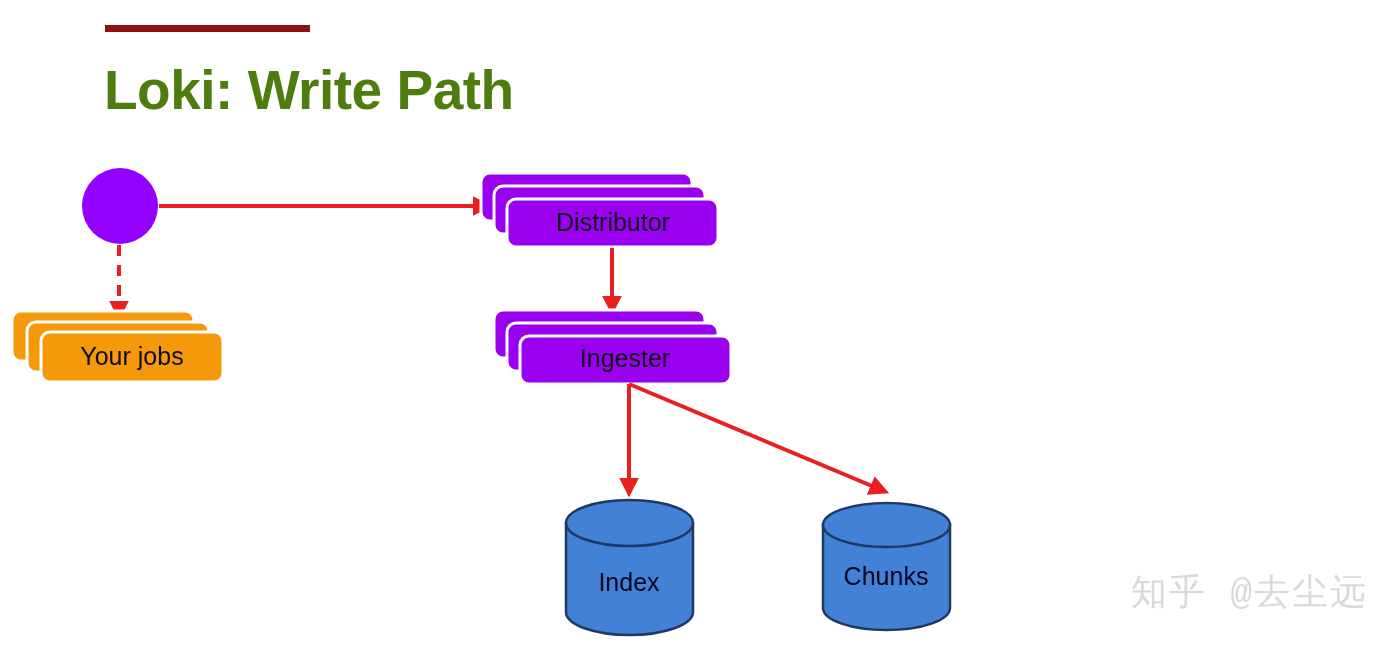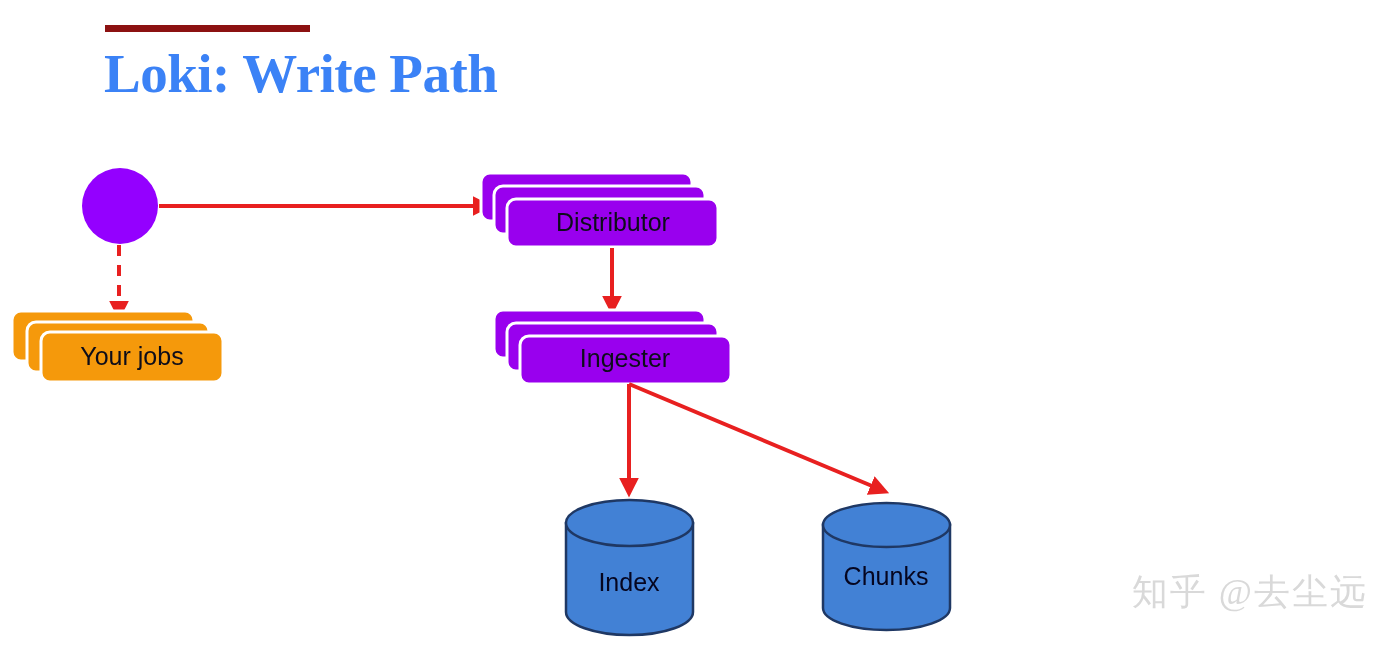--- a/index.html
+++ b/index.html
@@ -22,26 +22,26 @@
     position: absolute;
     left: 105px;
     top: 25px;
     width: 205px;
     height: 7px;
     background: #8C1111;
   }
   #slide-title {
     position: absolute;
     left: 104px;
-    top: 44px;
-    font-family: Liberation Serif, serif;
+    top: 60px;
+    font-family: Liberation Sans, sans-serif;
     font-size: 55px;
     font-weight: bold;
     letter-spacing: -0.5px;
-    color: #3b82f6;
+    color: #4d7c0f;
     line-height: 1.1;
     white-space: nowrap;
   }
   #diagram-svg {
     position: absolute;
     left: 0;
     top: 0;
     width: 1392px;
     height: 653px;
   }
@@ -56,21 +56,21 @@
     font-family: "Liberation Sans", sans-serif;
     font-size: 25px;
     fill: #05051f;
     dominant-baseline: middle;
     text-anchor: middle;
   }
   #watermark {
     position: absolute;
     right: 24px;
     top: 568px;
-    font-family: Liberation Serif, serif;
+    font-family: Liberation Mono, monospace;
     font-size: 36px;
     color: #d9d9d9;
     letter-spacing: 2px;
     white-space: nowrap;
     user-select: none;
   }
 </style>
 </head>
 <body>
 

